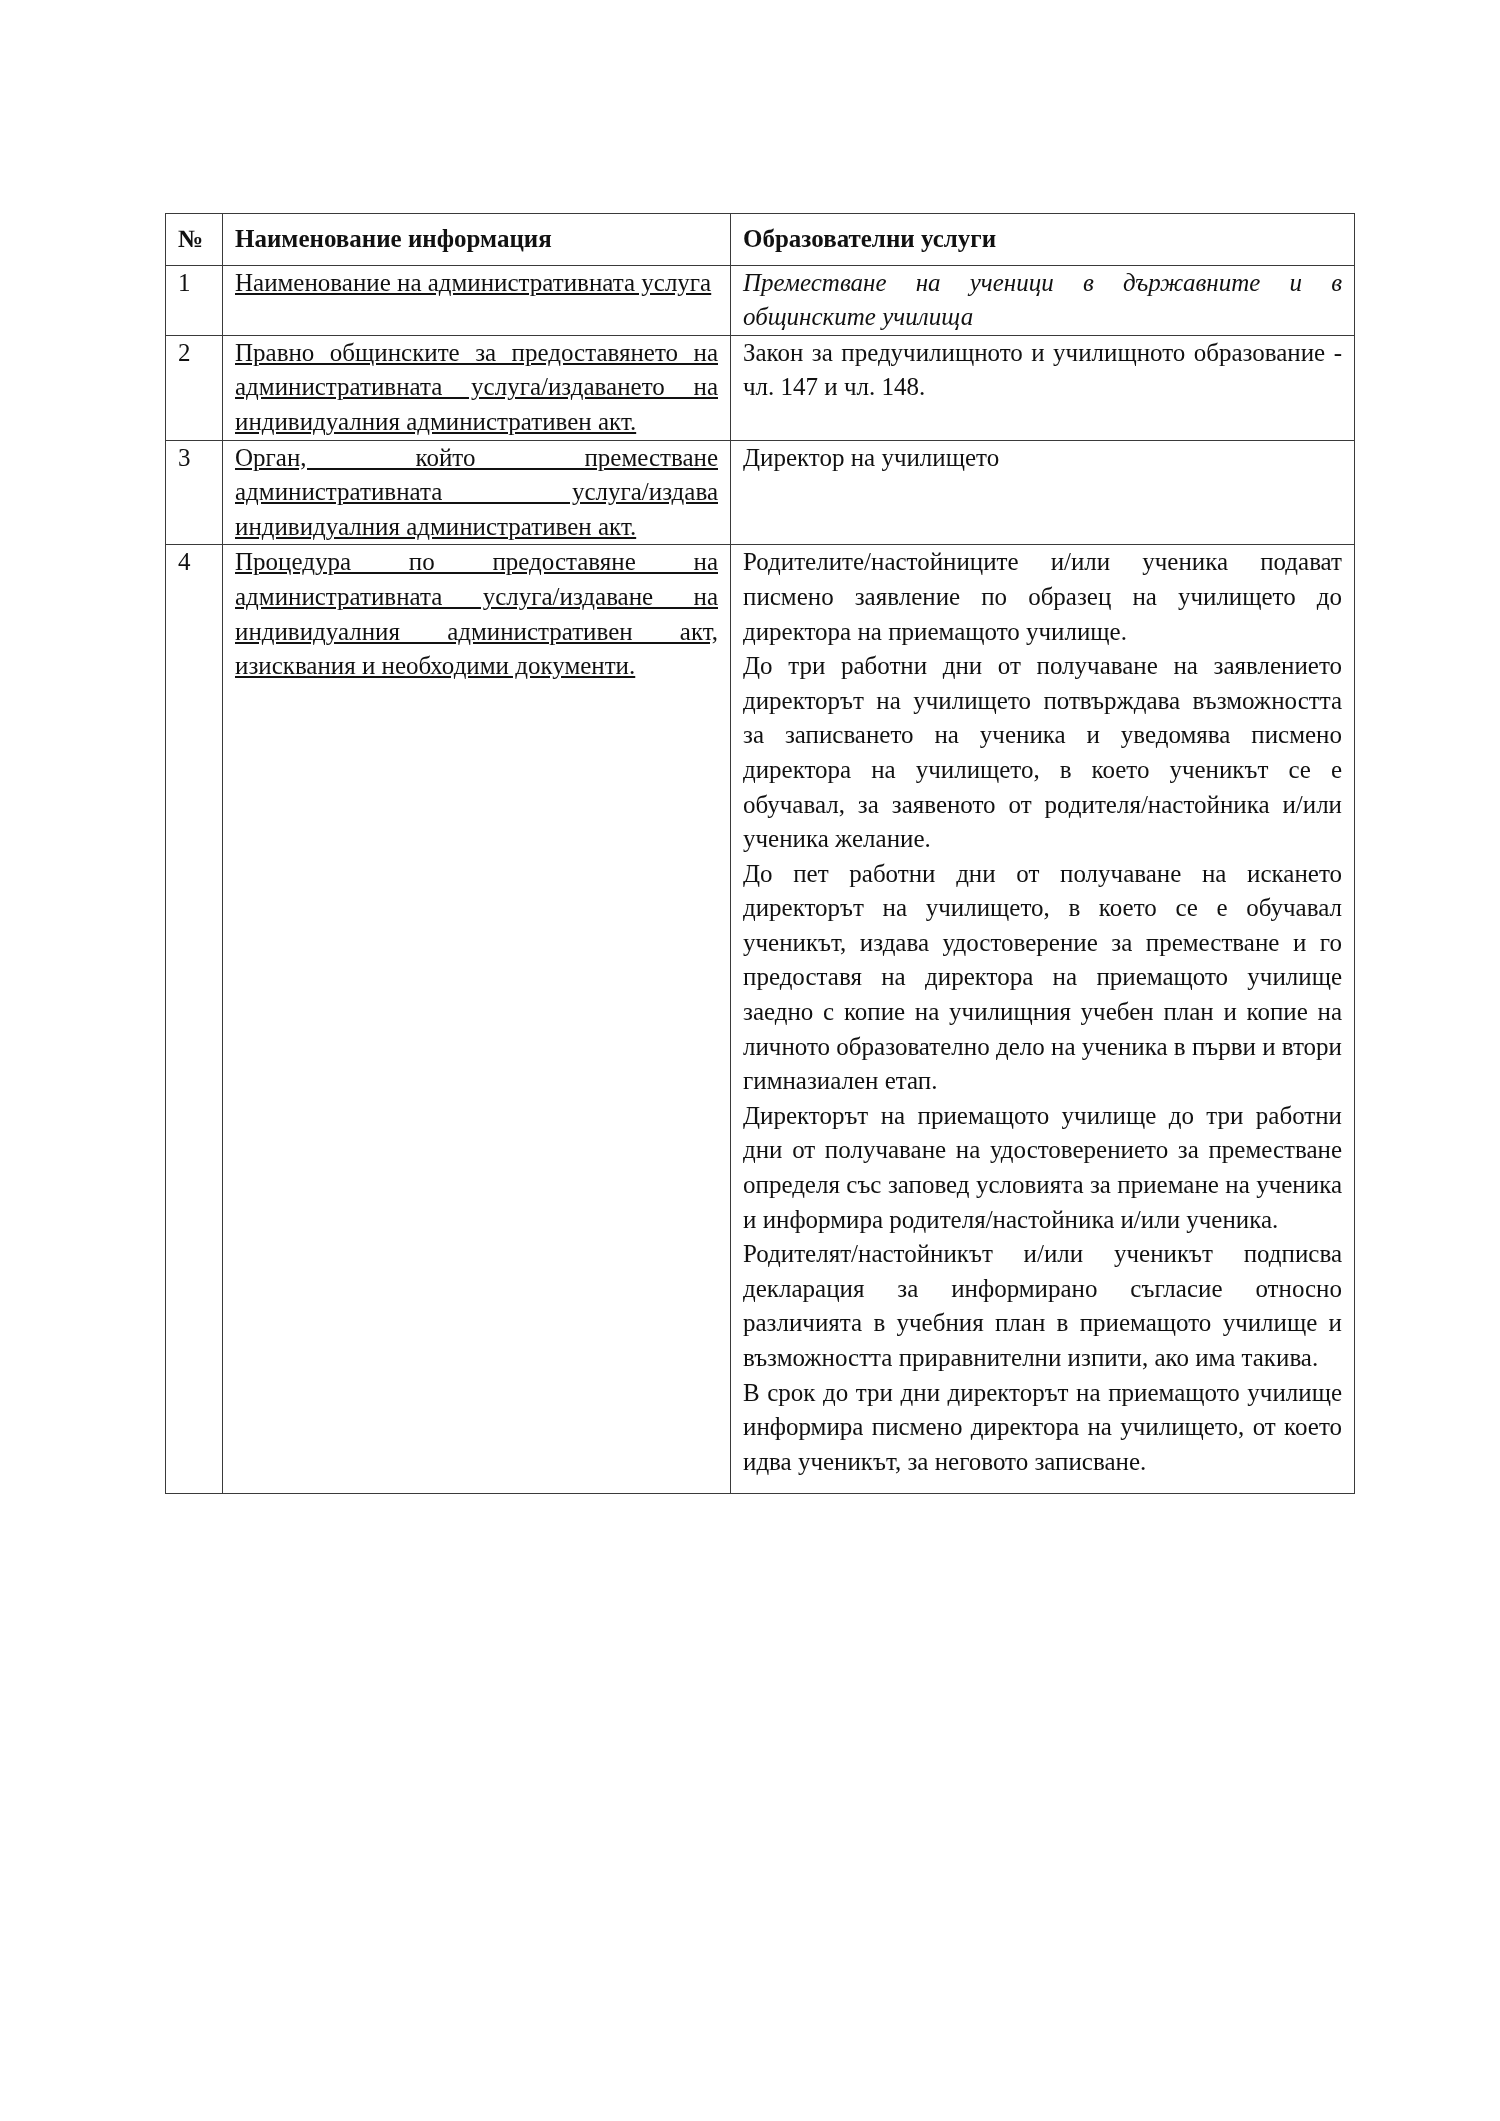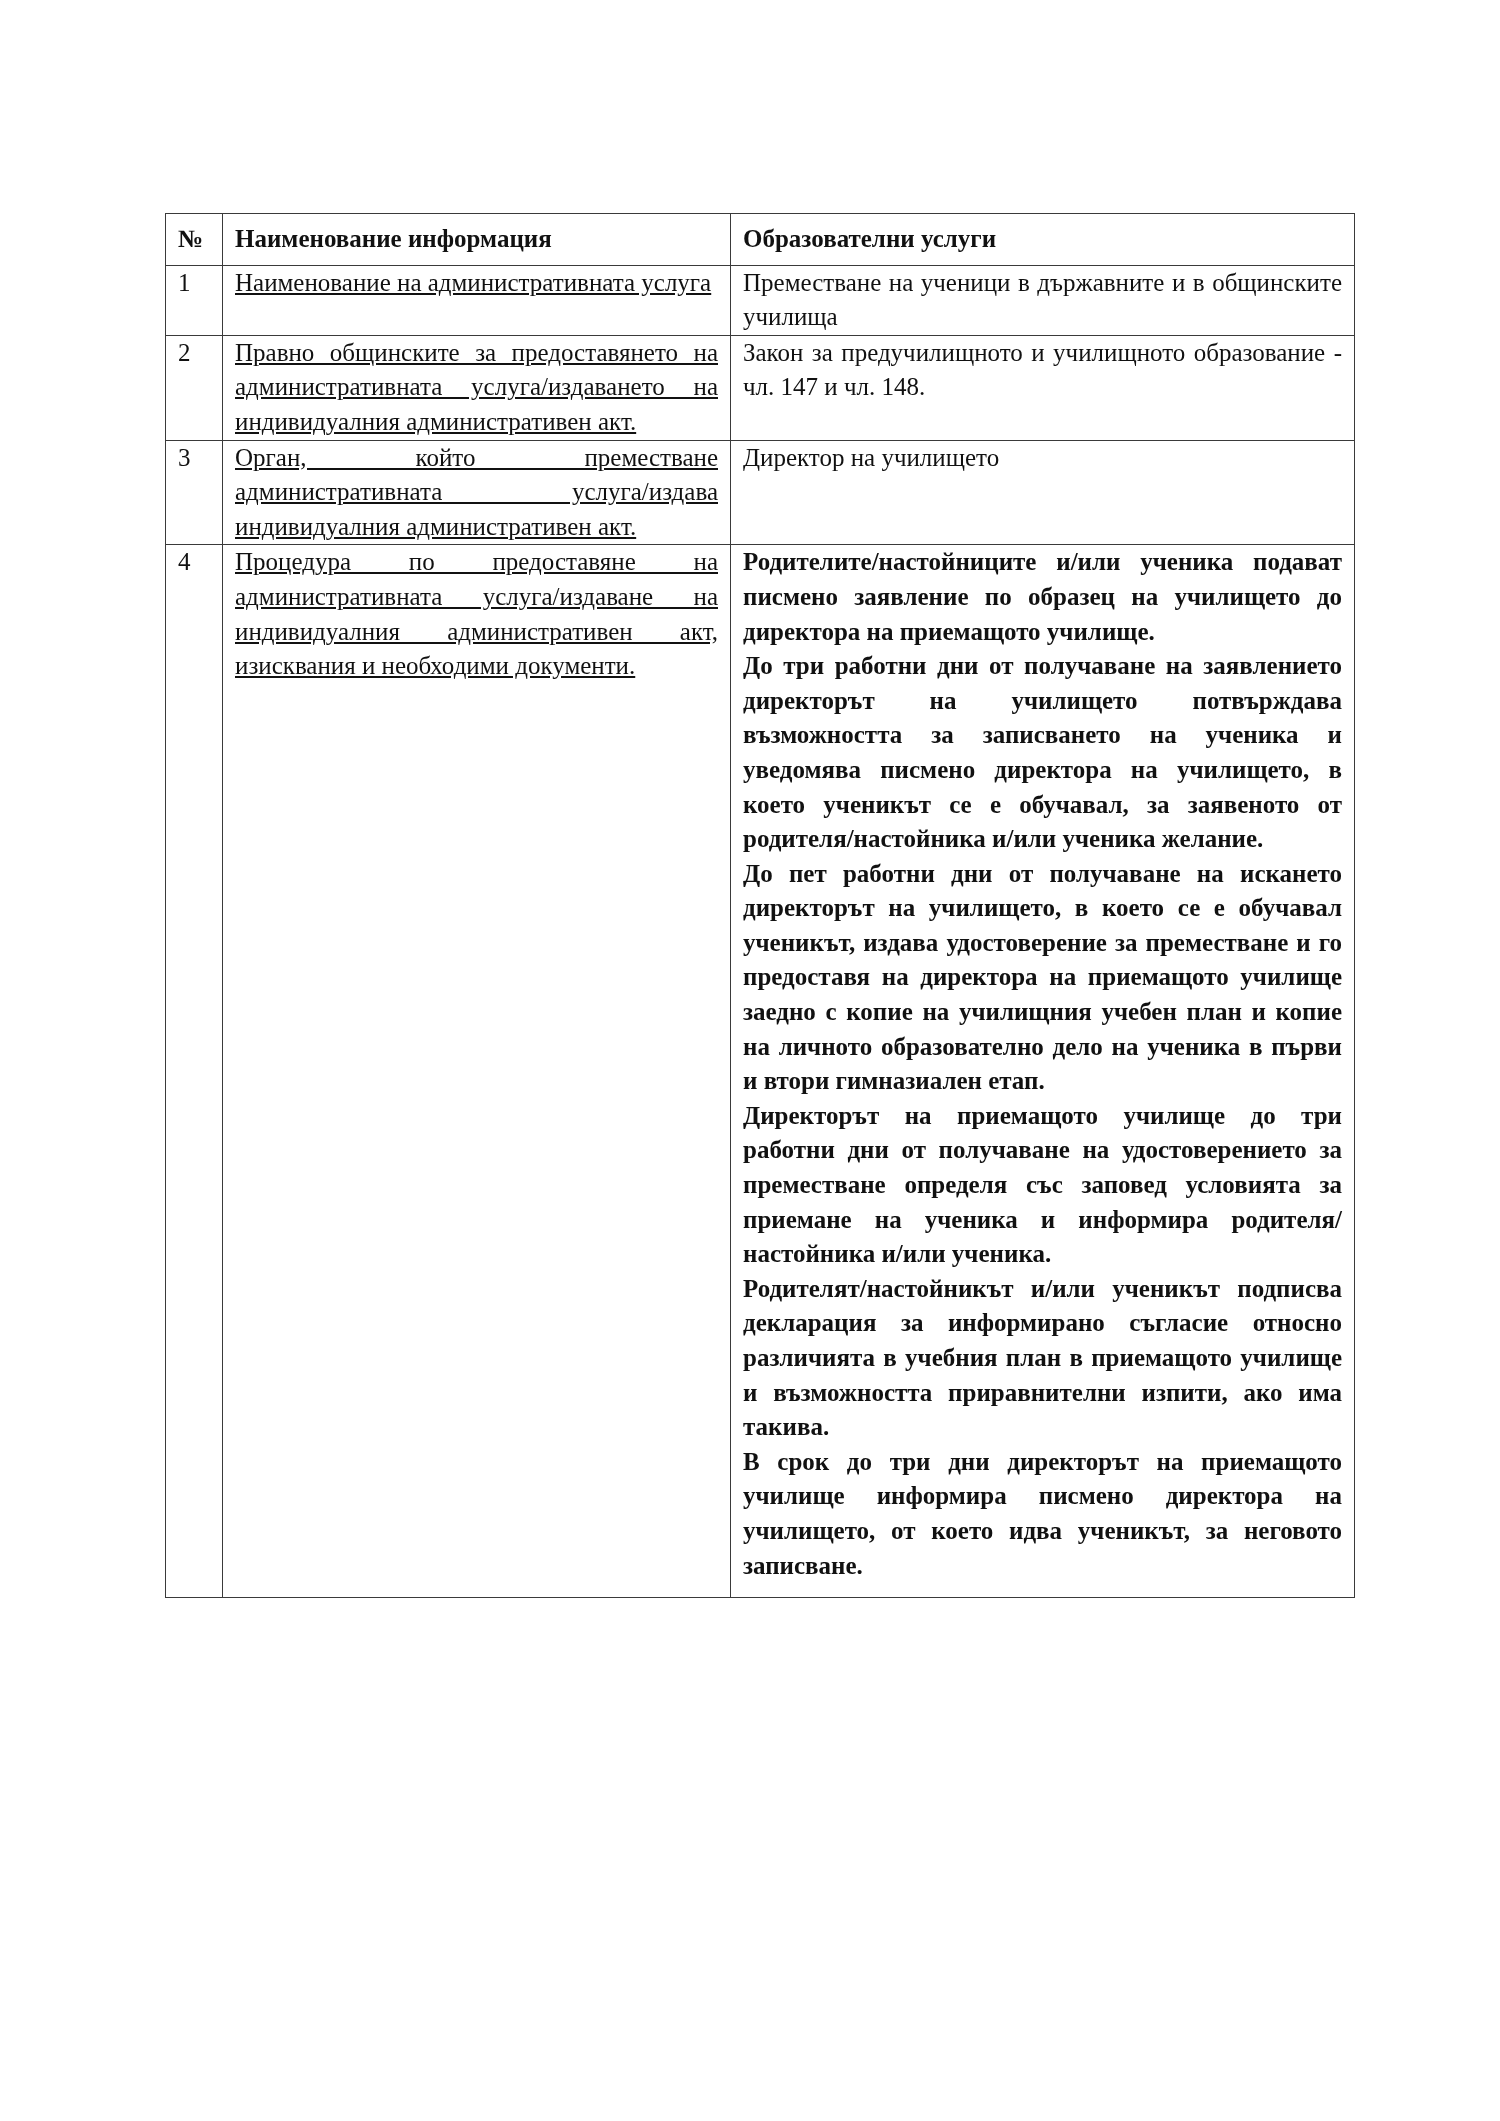--- a/index.html
+++ b/index.html
@@ -14,22 +14,22 @@
   table.info td, table.info th {
     border: 1.5px solid #3a3a3a; vertical-align: top;
     padding: 0 12px 0 12px; text-align: justify; font-weight: normal;
   }
   table.info th { font-weight: bold; text-align: left; padding-top: 8px; padding-bottom: 8px; }
   col.c-num { width: 57px; }
   col.c-info { width: 508px; }
   col.c-svc { width: 624px; }
   td.num, th.num { padding-left: 13px; padding-right: 4px; text-align: left; }
   .row1 td { padding-top: 2px; padding-bottom: 0; }
-  .italic-bold { font-weight: bold; }
-  .para { display: block; text-align: justify; text-align-last: left; font-weight: bold; }
+  .italic-bold { font-style: italic; font-weight: bold; }
+  .para { display: block; text-align: justify; text-align-last: left; }
   td.svc { padding-right: 14px; padding-left: 14px; }
   td.info { padding-right: 10px; text-decoration: underline; }
   .pad-bot { padding-bottom: 14px !important; }
   .just { text-align: justify; text-align-last: left; }
 </style>
 </head>
 <body>
 
 <div class="page">
   <table class="info">

